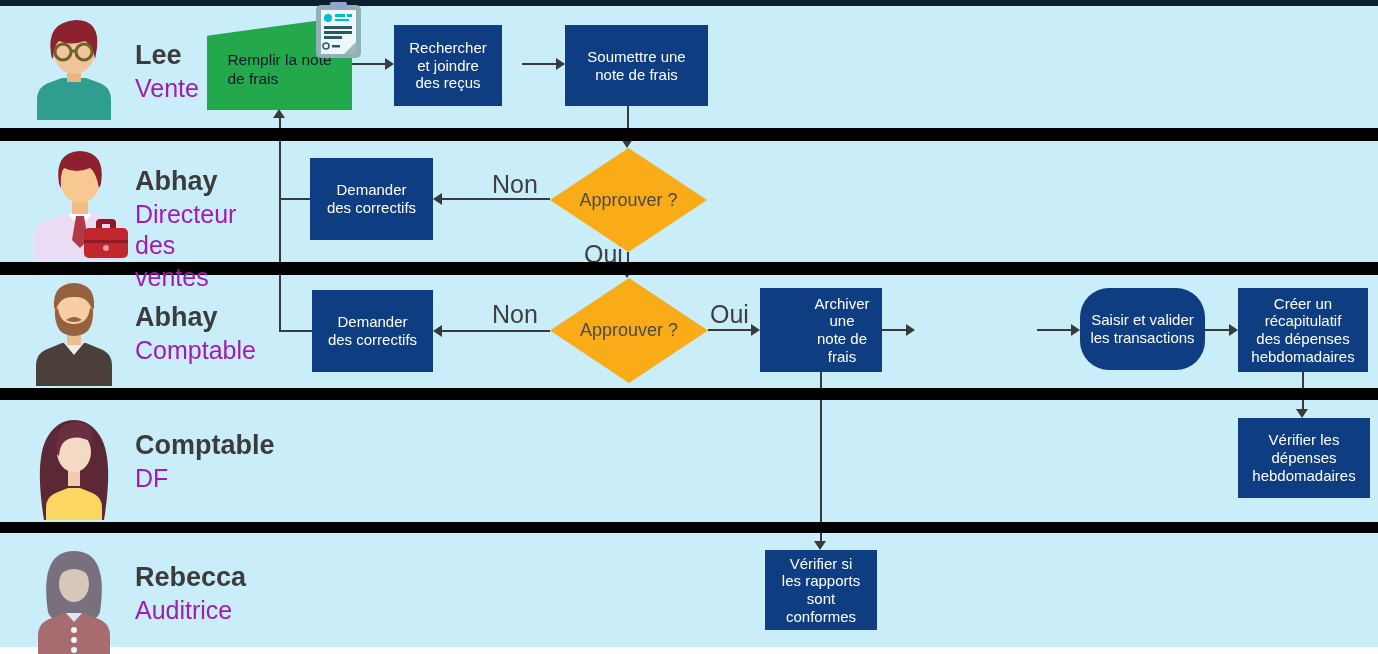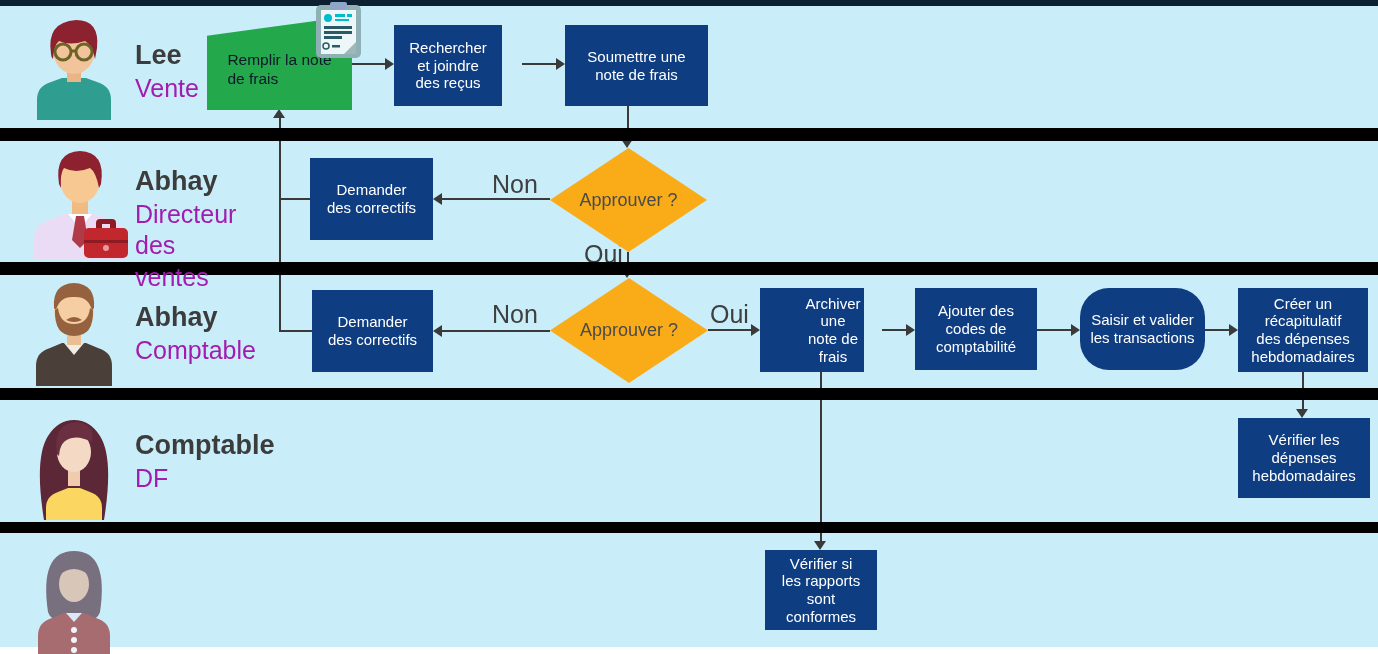--- a/index.html
+++ b/index.html
@@ -172,25 +172,22 @@
       <path d="M31 38 Q30 64 50 64 Q70 64 69 38 L66 36 Q64 52 50 52 Q36 52 34 36 Z" fill="#96613F"></path>
       <path d="M30 36 Q28 12 50 11 Q72 12 70 36 L68 38 Q64 24 50 25 Q36 24 32 38 Z" fill="#96613F"></path>
       <path d="M42 48 Q50 52 58 48 Q54 45 50 45 Q46 45 42 48 Z" fill="#96613F"></path>
     </svg>
   </div>
   <div class="pbox" style="left:312px;top:290px;width:121px;height:82px;">Demander
 des correctifs</div>
   <div class="diamond" style="left:550px;top:278px;width:158px;height:105px;">
     <span>Approuver ?</span>
   </div>
-  <div class="pbox" style="left:760px;top:288px;width:104px;height:84px;padding-left:46px;">Archiver une
+  <div class="pbox" style="left:760px;top:288px;width:122px;height:84px;padding-left:46px;">Archiver une
 note de frais</div>
-  <div class="pbox" style="left:915px;top:288px;width:122px;height:82px;">Ajouter des
-codes de
-comptabilité</div>
   <div class="pbox" style="left:1080px;top:288px;width:125px;height:82px;border-radius:29px;">Saisir et valider
 les transactions</div>
   <div class="pbox" style="left:1238px;top:288px;width:130px;height:84px;">Créer un
 récapitulatif
 des dépenses
 hebdomadaires</div>
 
   <div class="person" style="top:430px;">
     <div class="pname">Comptable</div>
     <div class="prole">DF</div>
@@ -201,20 +198,24 @@
       <path d="M22 112 V100 Q22 88 34 84 L44 80 H56 L66 84 Q78 88 78 100 V112 Z" fill="#FBD660"></path>
       <rect x="44" y="62" width="12" height="16" fill="#F0CBAE"></rect>
       <ellipse cx="50" cy="44" rx="17" ry="20" fill="#F4D9C5"></ellipse>
       <path d="M33 46 Q28 16 52 14 Q72 16 68 34 Q56 28 48 30 Q36 32 35 48 Z" fill="#6B2F42"></path>
     </svg>
   </div>
   <div class="pbox" style="left:1238px;top:418px;width:132px;height:80px;">Vérifier les
 dépenses
 hebdomadaires</div>
 
+  <div class="person" style="top:562px;">
+    <div class="pname">Rebecca</div>
+    <div class="prole">Auditrice</div>
+  </div>
   <div class="avatar" style="top:538px;z-index:5;">
     <svg width="100" height="116" viewBox="0 0 100 116">
       <path d="M24 74 Q15 13 50 13 Q85 13 76 74 Q74 80 68 82 H32 Q26 80 24 74 Z" fill="#78707E"></path>
       <ellipse cx="50" cy="46" rx="15" ry="18" fill="#D8C6B9"></ellipse>
       <path d="M34 38 Q36 24 50 24 Q64 24 66 38 Q58 31 50 31 Q42 31 34 38 Z" fill="#78707E"></path>
       <path d="M14 116 V98 Q14 84 28 80 L40 75 H60 L72 80 Q86 84 86 98 V116 Z" fill="#A76C6F"></path>
       <path d="M42 75 L50 84 L58 75 Z" fill="#DCE8F8"></path>
       <circle cx="50" cy="92" r="3" fill="#EFF4FB"></circle>
       <circle cx="50" cy="102" r="3" fill="#EFF4FB"></circle>
       <circle cx="50" cy="112" r="3" fill="#EFF4FB"></circle>

